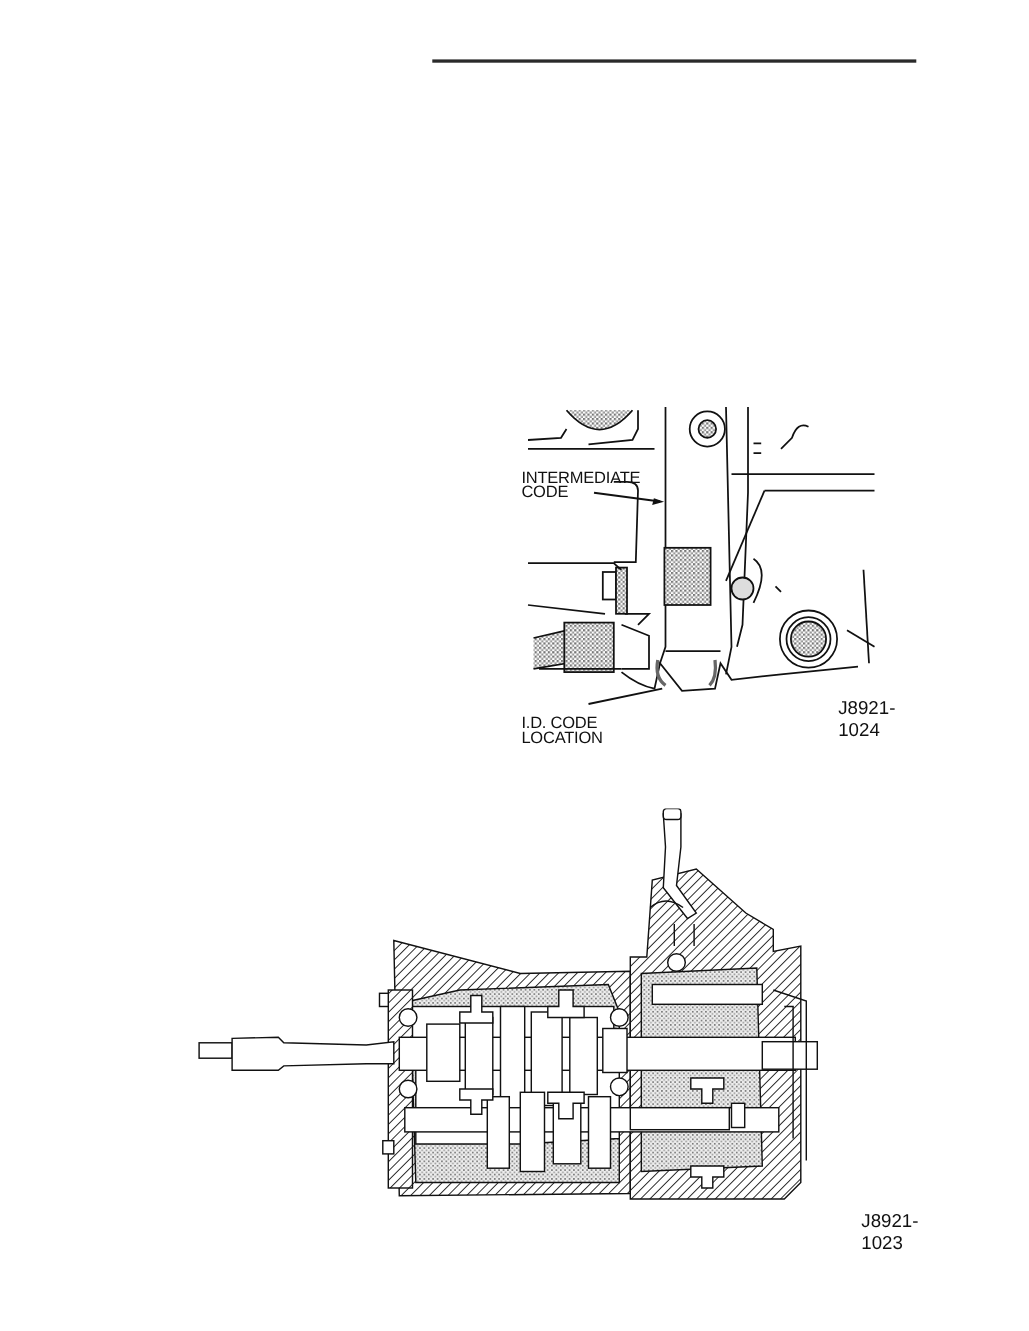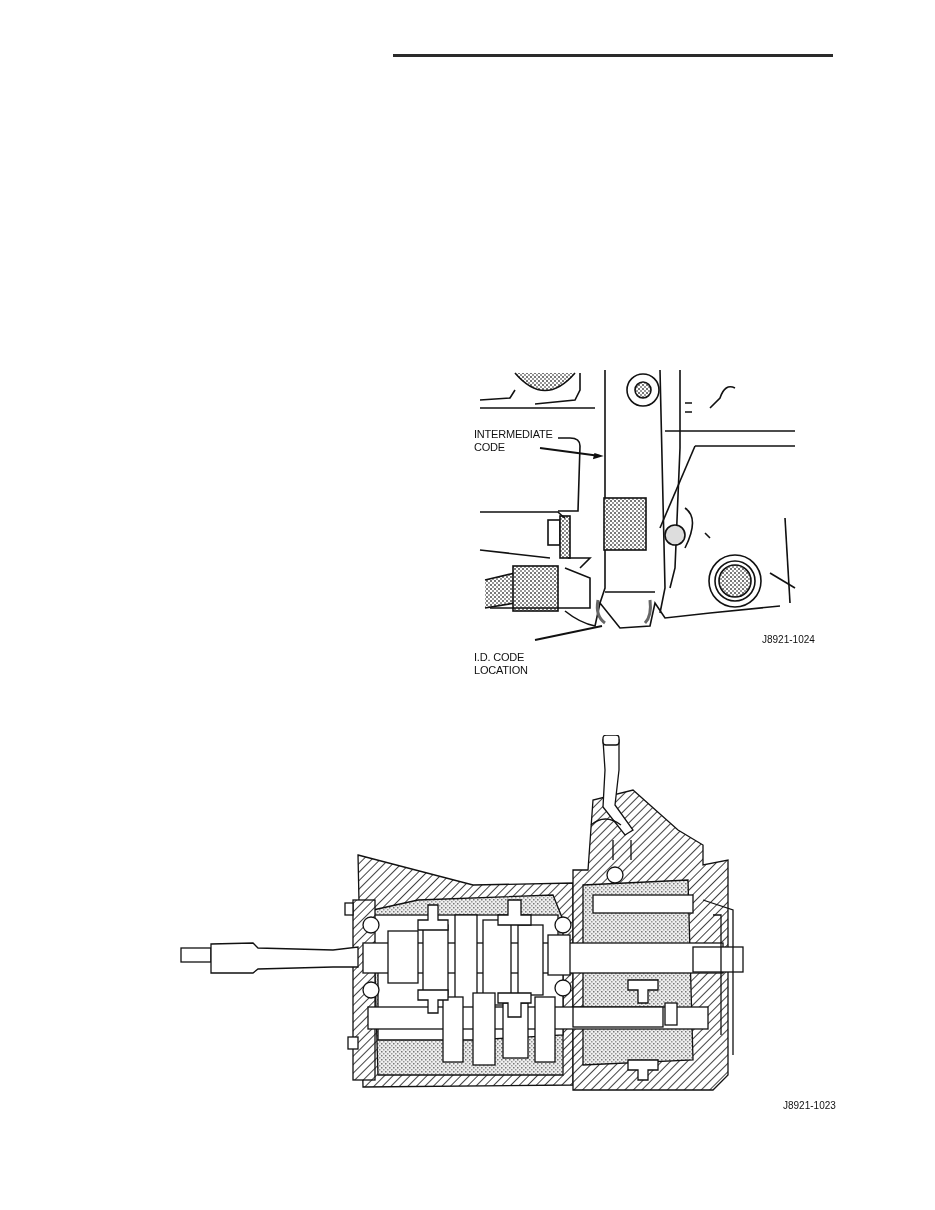--- a/index.html
+++ b/index.html
@@ -1,23 +1,23 @@
 <!DOCTYPE html>
 <html><head>
 <meta charset="utf-8">
 <style>
   html, body { margin: 0; padding: 0; background: #ffffff; }
   body { width: 935px; height: 1210px; position: relative; overflow: hidden;
          font-family: "Liberation Sans", sans-serif; color: #111; }
   .rule { position: absolute; left: 393px; top: 54px; width: 440px; height: 3px; background: #2a2a2a; }
   .fig { position: absolute; }
   .fig svg { display: block; }
-  .lbl { position: absolute; font-family: "Liberation Sans", sans-serif; font-size: 11px;
+  .lbl { position: absolute; font-family: "Liberation Sans", sans-serif; font-size: 15px;
          line-height: 13px; color: #111; letter-spacing: -0.2px; white-space: nowrap; }
-  .figid { position: absolute; font-family: "Liberation Sans", sans-serif; font-size: 10px; color: #111; }
+  .figid { position: absolute; font-family: "Liberation Sans", sans-serif; font-size: 17px; color: #111; }
 </style>
 </head>
 <body>
 
 <div class="rule"></div>
 
 <div class="fig" style="left:470px; top:368px;">
   <svg width="365" height="290" viewBox="0 0 365 290">
     <defs>
       <pattern id="stip" width="4" height="4" patternUnits="userSpaceOnUse">

